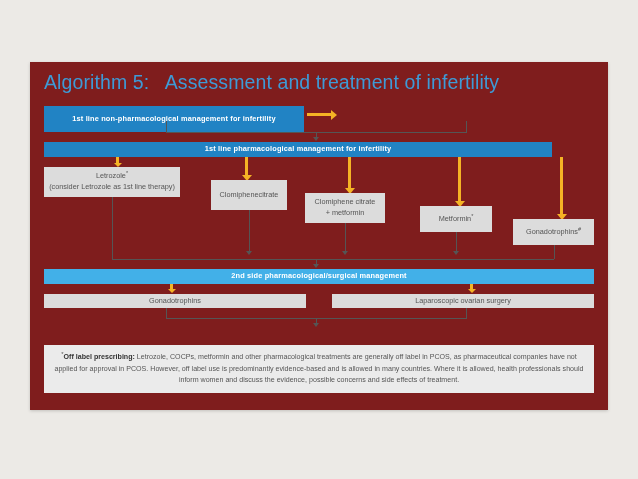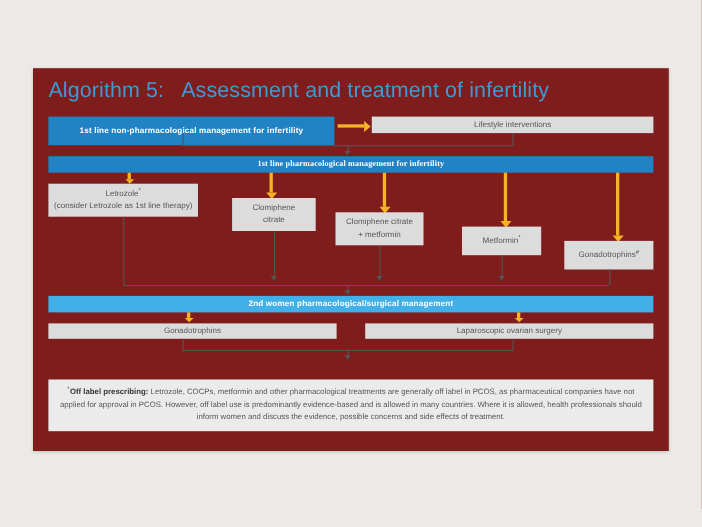--- a/index.html
+++ b/index.html
@@ -163,29 +163,28 @@
 
   <div id="algorithm-title">Algorithm 5:   Assessment and treatment of infertility</div>
 
   <div class="bar bar-dark" style="left:14px; top:44px; width:260px; height:26px;">1st line non-pharmacological management for infertility</div>
 
   <div id="arrow-lifestyle" style="left:277px; top:47px; width:30px; height:11px;">
     <div class="stem"></div>
       <div class="head"></div>
   </div>
 
-  <div class="gbox" style="left:308px; top:44px; width:256px; height:15px;">Lifestyle interventions</div>
 
   <div class="vline" style="left:136px; top:59px; height:12px;"></div>
   <div class="vline" style="left:436px; top:59px; height:12px;"></div>
   <div class="hline" style="left:136px; top:70px; width:300px;"></div>
   <div class="vline" style="left:286px; top:70px; height:6px;"></div>
   <div class="garrow-head" style="left:283px; top:75px;"></div>
 
-  <div class="bar bar-dark" style="left:14px; top:80px; width:550px; height:15px;font-family:Liberation Serif, serif;">1st line pharmacological management for infertility</div>
+  <div class="bar bar-dark" style="left:14px; top:80px; width:508px; height:15px;">1st line pharmacological management for infertility</div>
 
   <div class="yarrow small" style="left:82px; top:95px; height:10px;">
     <div class="stem"></div>
       <div class="head"></div>
   </div>
   <div class="yarrow" style="left:211px; top:95px; height:24px;">
     <div class="stem"></div>
       <div class="head"></div>
   </div>
   <div class="yarrow" style="left:314px; top:95px; height:37px;">
@@ -201,21 +200,21 @@
       <div class="head"></div>
   </div>
 
   <div class="gbox" style="left:14px; top:105px; width:136px; height:30px; flex-direction:column;">
     <div>
       <span>Letrozole</span><sup>*</sup>
     </div>
     <div>(consider Letrozole as 1st line therapy)</div>
   </div>
 
-  <div class="gbox" style="left:181px; top:118px; width:76px; height:30px; flex-direction:column;">
+  <div class="gbox" style="left:181px; top:118px; width:76px; height:30px; flex-direction:row;">
     <div>Clomiphene</div>
     <div>citrate</div>
   </div>
 
   <div class="gbox" style="left:275px; top:131px; width:80px; height:30px; flex-direction:column;">
     <div>Clomiphene citrate</div>
     <div>+ metformin</div>
   </div>
 
   <div class="gbox" style="left:390px; top:144px; width:72px; height:26px;">
@@ -240,21 +239,21 @@
 
   <div class="vline" style="left:426px; top:170px; height:20px;"></div>
   <div class="garrow-head" style="left:423px; top:189px;"></div>
 
   <div class="vline" style="left:524px; top:183px; height:14px;"></div>
 
   <div class="hline" style="left:82px; top:197px; width:442px;"></div>
   <div class="vline" style="left:286px; top:197px; height:6px;"></div>
   <div class="garrow-head" style="left:283px; top:202px;"></div>
 
-  <div class="bar bar-mid" style="left:14px; top:207px; width:550px; height:15px;">2nd women pharmacological/surgical management</div>
+  <div class="bar bar-mid" style="left:14px; top:207px; width:550px; height:15px;">2nd side pharmacological/surgical management</div>
 
   <div class="yarrow small" style="left:136px; top:222px; height:9px;">
     <div class="stem"></div>
       <div class="head"></div>
   </div>
   <div class="yarrow small" style="left:436px; top:222px; height:9px;">
     <div class="stem"></div>
       <div class="head"></div>
   </div>
 

